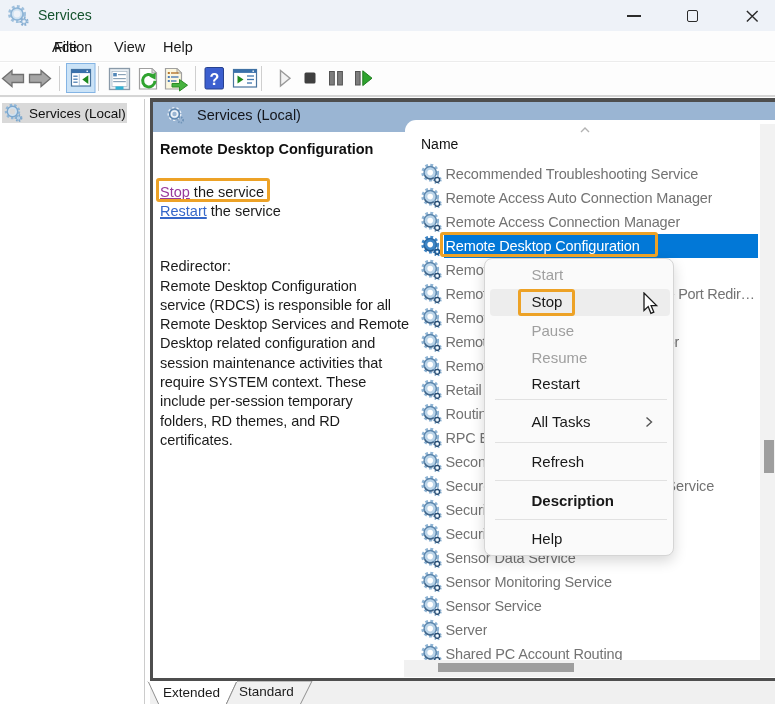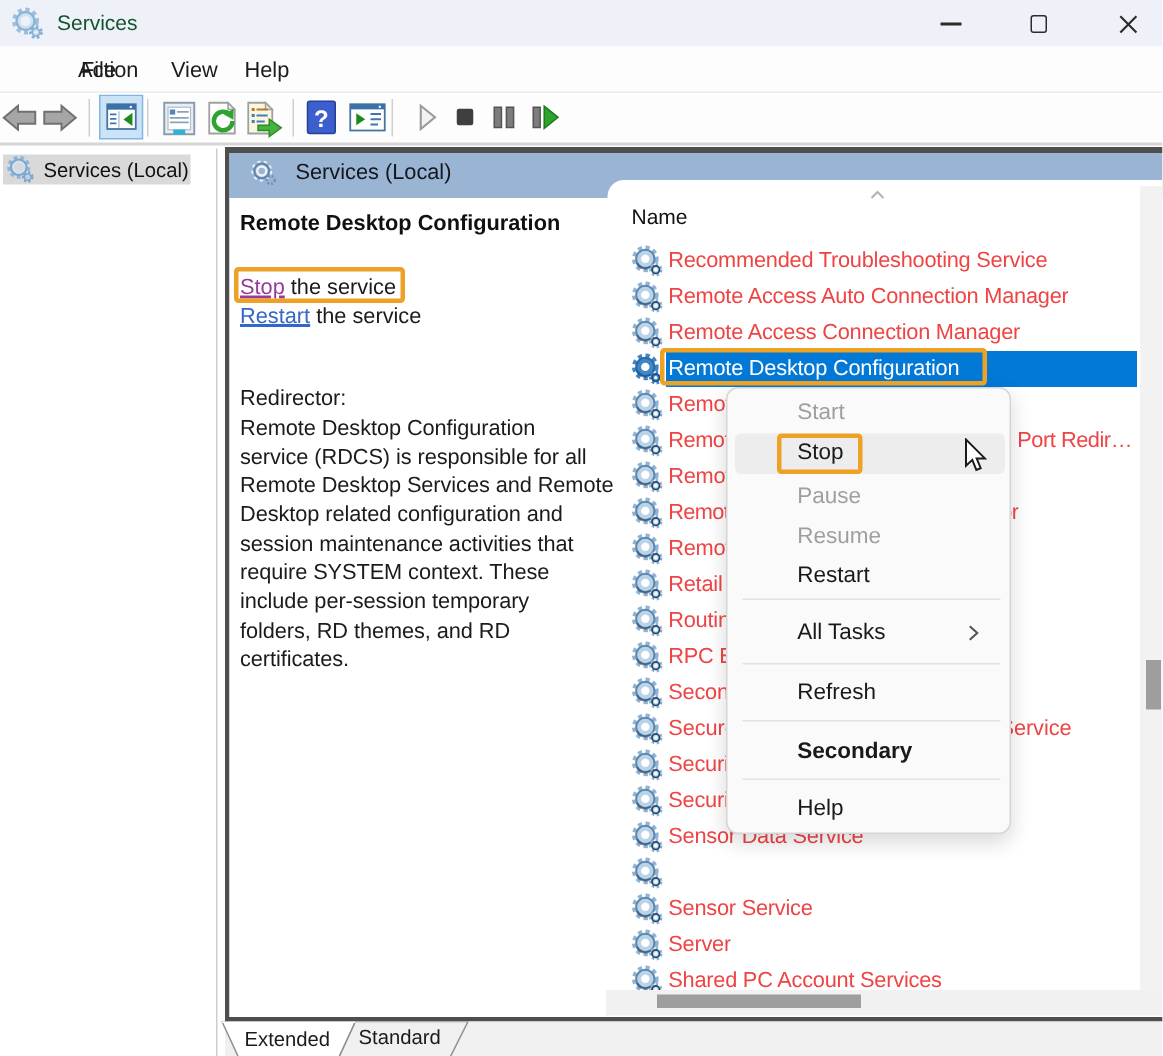--- a/index.html
+++ b/index.html
@@ -54,21 +54,21 @@
 
 .obox { position:absolute; border:3px solid #eda226; border-radius:3px; }
 #obox1 { left:156px; top:177.5px; width:114px; height:24px; }
 #obox2 { left:439.5px; top:231.5px; width:218px; height:25.5px; }
 #obox3 { left:517.5px; top:289px; width:57px; height:27px; border-width:3.5px; }
 
 
 #listpanel { left:404.5px; top:120px; width:370.5px; height:540px; background:#ffffff; border-radius:11px 0 0 0; }
 #chev { left:578px; top:124px; width:14px; height:12px; }
 .row { position:absolute; left:0px; height:24px; width:353px; }
-.rowtext { position:absolute; left:41px; top:4px; font-size:14.5px; letter-spacing:-0.15px; color:#ef4444; white-space:nowrap; overflow:hidden; max-width:312px; }
+.rowtext { position:absolute; left:41px; top:4px; font-size:14.5px; letter-spacing:-0.15px; color:#737373; white-space:nowrap; overflow:hidden; max-width:312px; }
 .rowtext.ell { text-overflow:ellipsis; }
 .gicon { position:absolute; left:16px; top:1px; }
 #selrow { position:absolute; left:39px; width:314px; height:24px; background:#0278d7; }
 
 
 #vscroll { left:759.5px; top:124px; width:15.5px; height:536px; background:#f2f2f2; }
 #vthumb { left:763px; top:442px; width:10px; height:33px; background:#9e9e9e; }
 #hscroll { left:404px; top:660px; width:371px; height:17px; background:#f1f1f1; }
 #hthumb { left:438px; top:663px; width:136px; height:9px; background:#9e9e9e; }
 
@@ -428,20 +428,21 @@
       <div class="row" style="top:408px;">
     <div class="gicon"><svg width="22" height="23" viewBox="0 0 22 23">
     <circle cx="9.2" cy="9.6" r="7.3" fill="none" stroke="#8fb4d4" stroke-width="3.2" stroke-dasharray="2.7 2.2"></circle>
     <circle cx="9.2" cy="9.6" r="6.1" fill="#b9d3e8" stroke="#5e88ae" stroke-width="1.4"></circle>
     <path d="M3.6,12.4 a6.1,6.1 0 0 0 9,2.6" fill="none" stroke="#26476b" stroke-width="1.6" opacity="0.55"></path>
     <circle cx="9.2" cy="9.6" r="2.8" fill="#ffffff"></circle>
     <circle cx="16.2" cy="16.8" r="3.4" fill="none" stroke="#8fb4d4" stroke-width="2.2" stroke-dasharray="1.6 1.5"></circle>
     <circle cx="16.2" cy="16.8" r="2.5" fill="#b9d3e8" stroke="#26476b" stroke-width="1.2"></circle>
     <circle cx="16.2" cy="16.8" r="1.1" fill="#ffffff"></circle>
   </svg></div>
+    <div class="rowtext " style="">Sensor Monitoring Service</div>
   </div>
       <div class="row" style="top:432px;">
     <div class="gicon"><svg width="22" height="23" viewBox="0 0 22 23">
     <circle cx="9.2" cy="9.6" r="7.3" fill="none" stroke="#8fb4d4" stroke-width="3.2" stroke-dasharray="2.7 2.2"></circle>
     <circle cx="9.2" cy="9.6" r="6.1" fill="#b9d3e8" stroke="#5e88ae" stroke-width="1.4"></circle>
     <path d="M3.6,12.4 a6.1,6.1 0 0 0 9,2.6" fill="none" stroke="#26476b" stroke-width="1.6" opacity="0.55"></path>
     <circle cx="9.2" cy="9.6" r="2.8" fill="#ffffff"></circle>
     <circle cx="16.2" cy="16.8" r="3.4" fill="none" stroke="#8fb4d4" stroke-width="2.2" stroke-dasharray="1.6 1.5"></circle>
     <circle cx="16.2" cy="16.8" r="2.5" fill="#b9d3e8" stroke="#26476b" stroke-width="1.2"></circle>
     <circle cx="16.2" cy="16.8" r="1.1" fill="#ffffff"></circle>
@@ -463,21 +464,21 @@
       <div class="row" style="top:480px;">
     <div class="gicon"><svg width="22" height="23" viewBox="0 0 22 23">
     <circle cx="9.2" cy="9.6" r="7.3" fill="none" stroke="#8fb4d4" stroke-width="3.2" stroke-dasharray="2.7 2.2"></circle>
     <circle cx="9.2" cy="9.6" r="6.1" fill="#b9d3e8" stroke="#5e88ae" stroke-width="1.4"></circle>
     <path d="M3.6,12.4 a6.1,6.1 0 0 0 9,2.6" fill="none" stroke="#26476b" stroke-width="1.6" opacity="0.55"></path>
     <circle cx="9.2" cy="9.6" r="2.8" fill="#ffffff"></circle>
     <circle cx="16.2" cy="16.8" r="3.4" fill="none" stroke="#8fb4d4" stroke-width="2.2" stroke-dasharray="1.6 1.5"></circle>
     <circle cx="16.2" cy="16.8" r="2.5" fill="#b9d3e8" stroke="#26476b" stroke-width="1.2"></circle>
     <circle cx="16.2" cy="16.8" r="1.1" fill="#ffffff"></circle>
   </svg></div>
-    <div class="rowtext " style="">Shared PC Account Services</div>
+    <div class="rowtext " style="">Shared PC Account Routing</div>
   </div>
     </div>
 </div>
 
 <div class="abs" id="vscroll">
     <div class="abs" id="vthumb" style="left:4px; top:315.5px;"></div>
   </div>
 <div class="abs" id="hscroll">
     <div class="abs" id="hthumb" style="left:34px; top:3px;"></div>
   </div>
@@ -500,21 +501,21 @@
   <div class="mi dis" style="top:90px;">Resume</div>
   <div class="mi en" style="top:116px;">Restart</div>
   <div class="msep" style="top:140px;"></div>
   <div class="mi en" style="top:154px;">All Tasks</div>
   <svg id="mi-arrow" viewBox="0 0 8 12">
       <path d="M1.5,1.5 L6.5,6 L1.5,10.5" fill="none" stroke="#555" stroke-width="1.4"></path>
     </svg>
   <div class="msep" style="top:182.5px;"></div>
   <div class="mi en" style="top:194px;">Refresh</div>
   <div class="msep" style="top:220.5px;"></div>
-  <div class="mi en" style="top:233px; font-weight:bold;">Secondary</div>
+  <div class="mi en" style="top:233px; font-weight:bold;">Description</div>
   <div class="msep" style="top:260px;"></div>
   <div class="mi en" style="top:271px;">Help</div>
 </div>
 
 <div class="obox" id="obox1"></div>
 <div class="obox" id="obox2"></div>
 <div class="obox" id="obox3"></div>
 
 <svg class="abs" id="cursor" width="18" height="24" viewBox="0 0 18 24">
   <path d="M3,1 L3,18.5 L7.2,14.6 L9.9,21.3 L12.8,20.1 L10.1,13.6 L15.6,13.6 Z" fill="#ffffff" stroke="#1a1a1a" stroke-width="1.3"></path>

